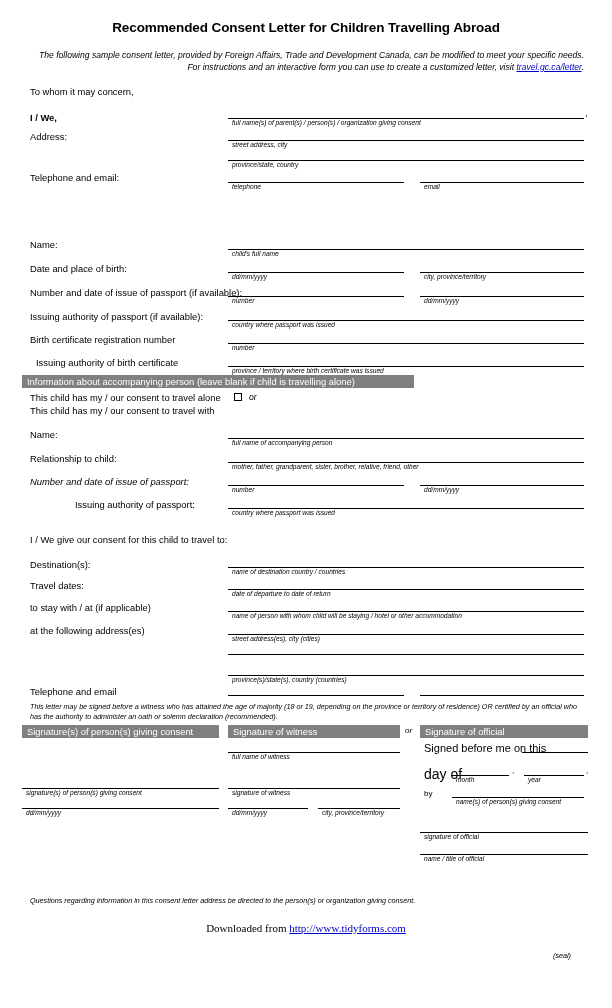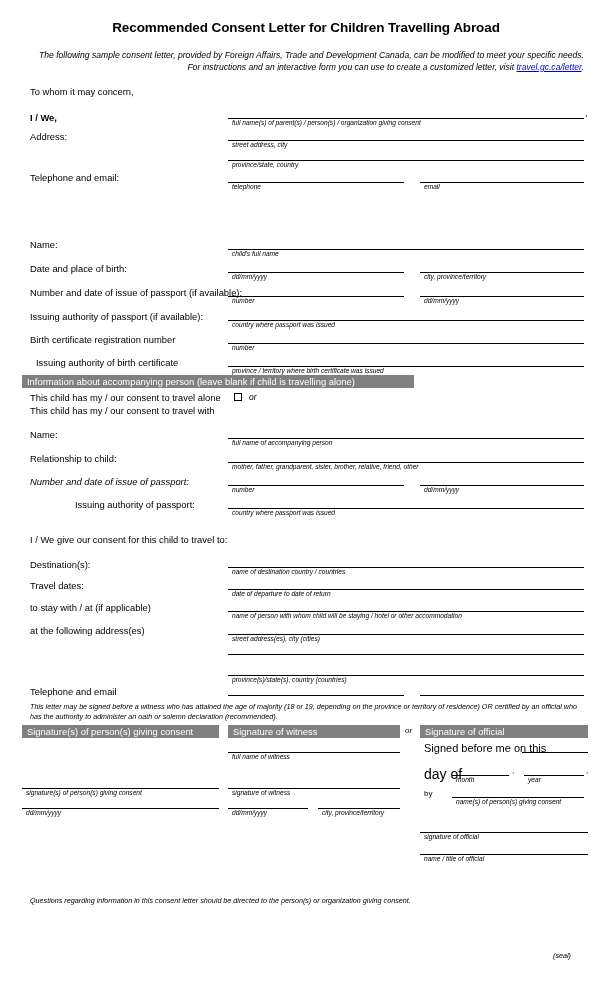--- a/index.html
+++ b/index.html
@@ -262,18 +262,19 @@
   <div class="rule thick" style="left:228px; top:808px; width:80px;"></div>
   <div class="hint" style="left:232px; top:809px;">dd/mm/yyyy</div>
   <div class="rule" style="left:318px; top:808px; width:82px;"></div>
   <div class="hint" style="left:322px; top:809px;">city, province/territory</div>
 
   <div class="rule thick" style="left:420px; top:832px; width:168px;"></div>
   <div class="hint" style="left:424px; top:833px;">signature of official</div>
   <div class="rule" style="left:420px; top:854px; width:168px;"></div>
   <div class="hint" style="left:424px; top:855px;">name / title of official</div>
 
-  <div class="footer-note" style="top:896px;">Questions regarding information in this consent letter should be directed to the person(s) or organization giving consent.</div>
-
+  <div class="footer-note" style="top:896px;">Questions regarding information in this consent letter address be directed to the person(s) or organization giving consent.</div>
+
+  <div class="download" style="top:922px;"><span>Downloaded from </span><a href="#">http://www.tidyforms.com</a></div>
 
   <div class="seal" style="left:553px; top:951px;">(seal)</div>
 
 </div>
 
 </body></html>

